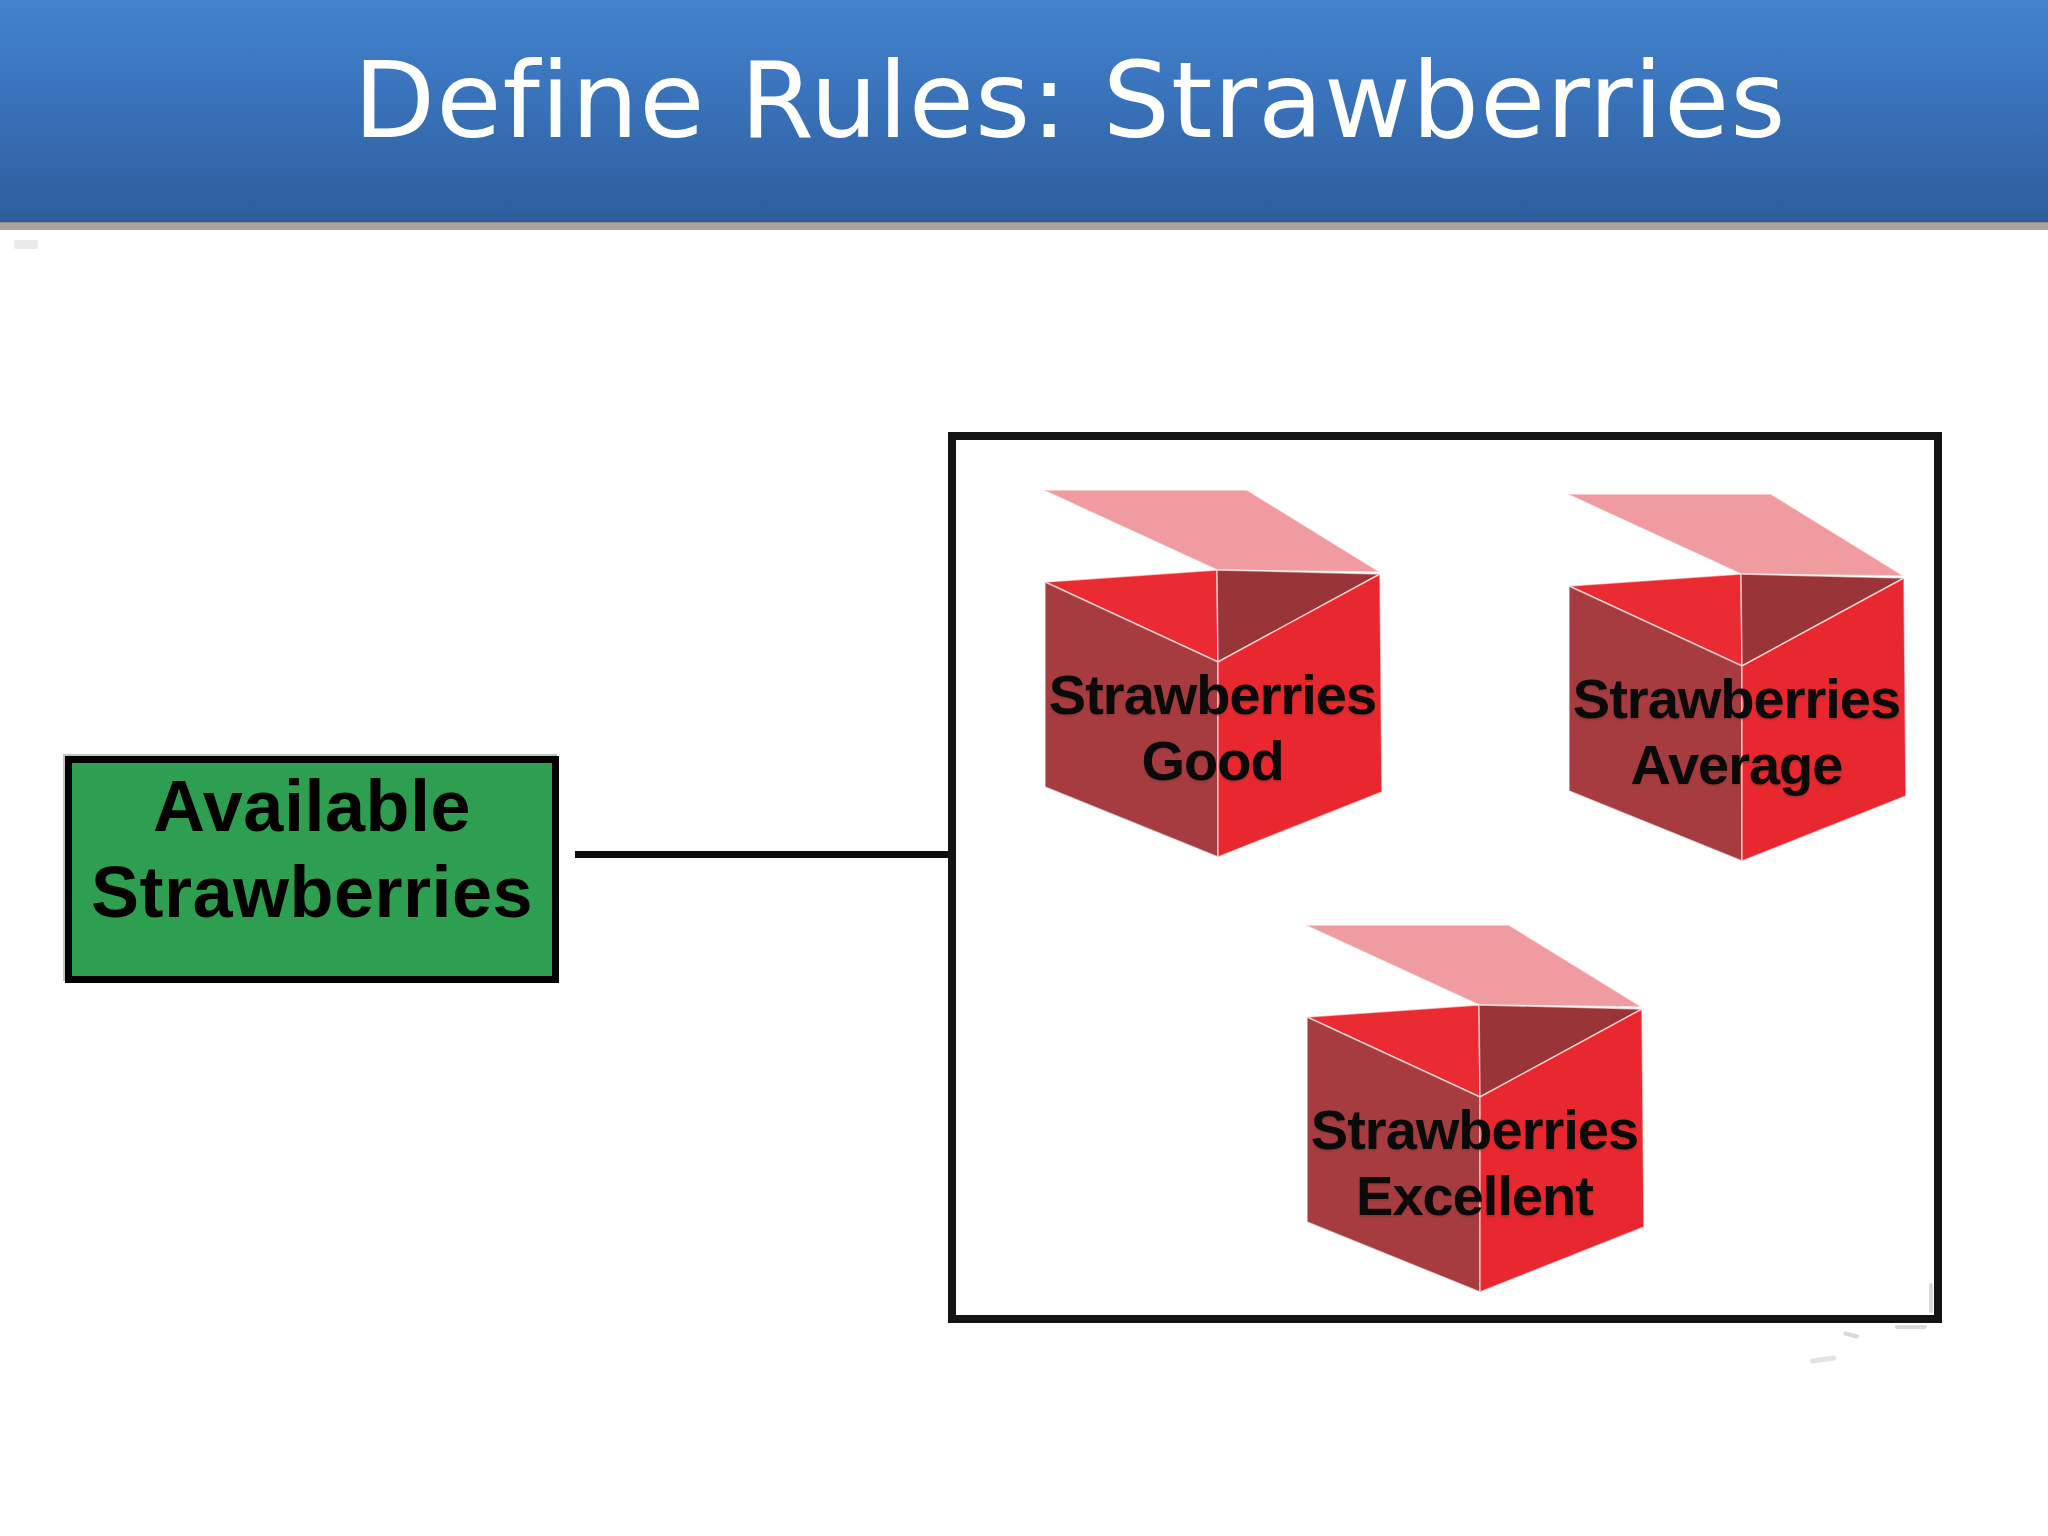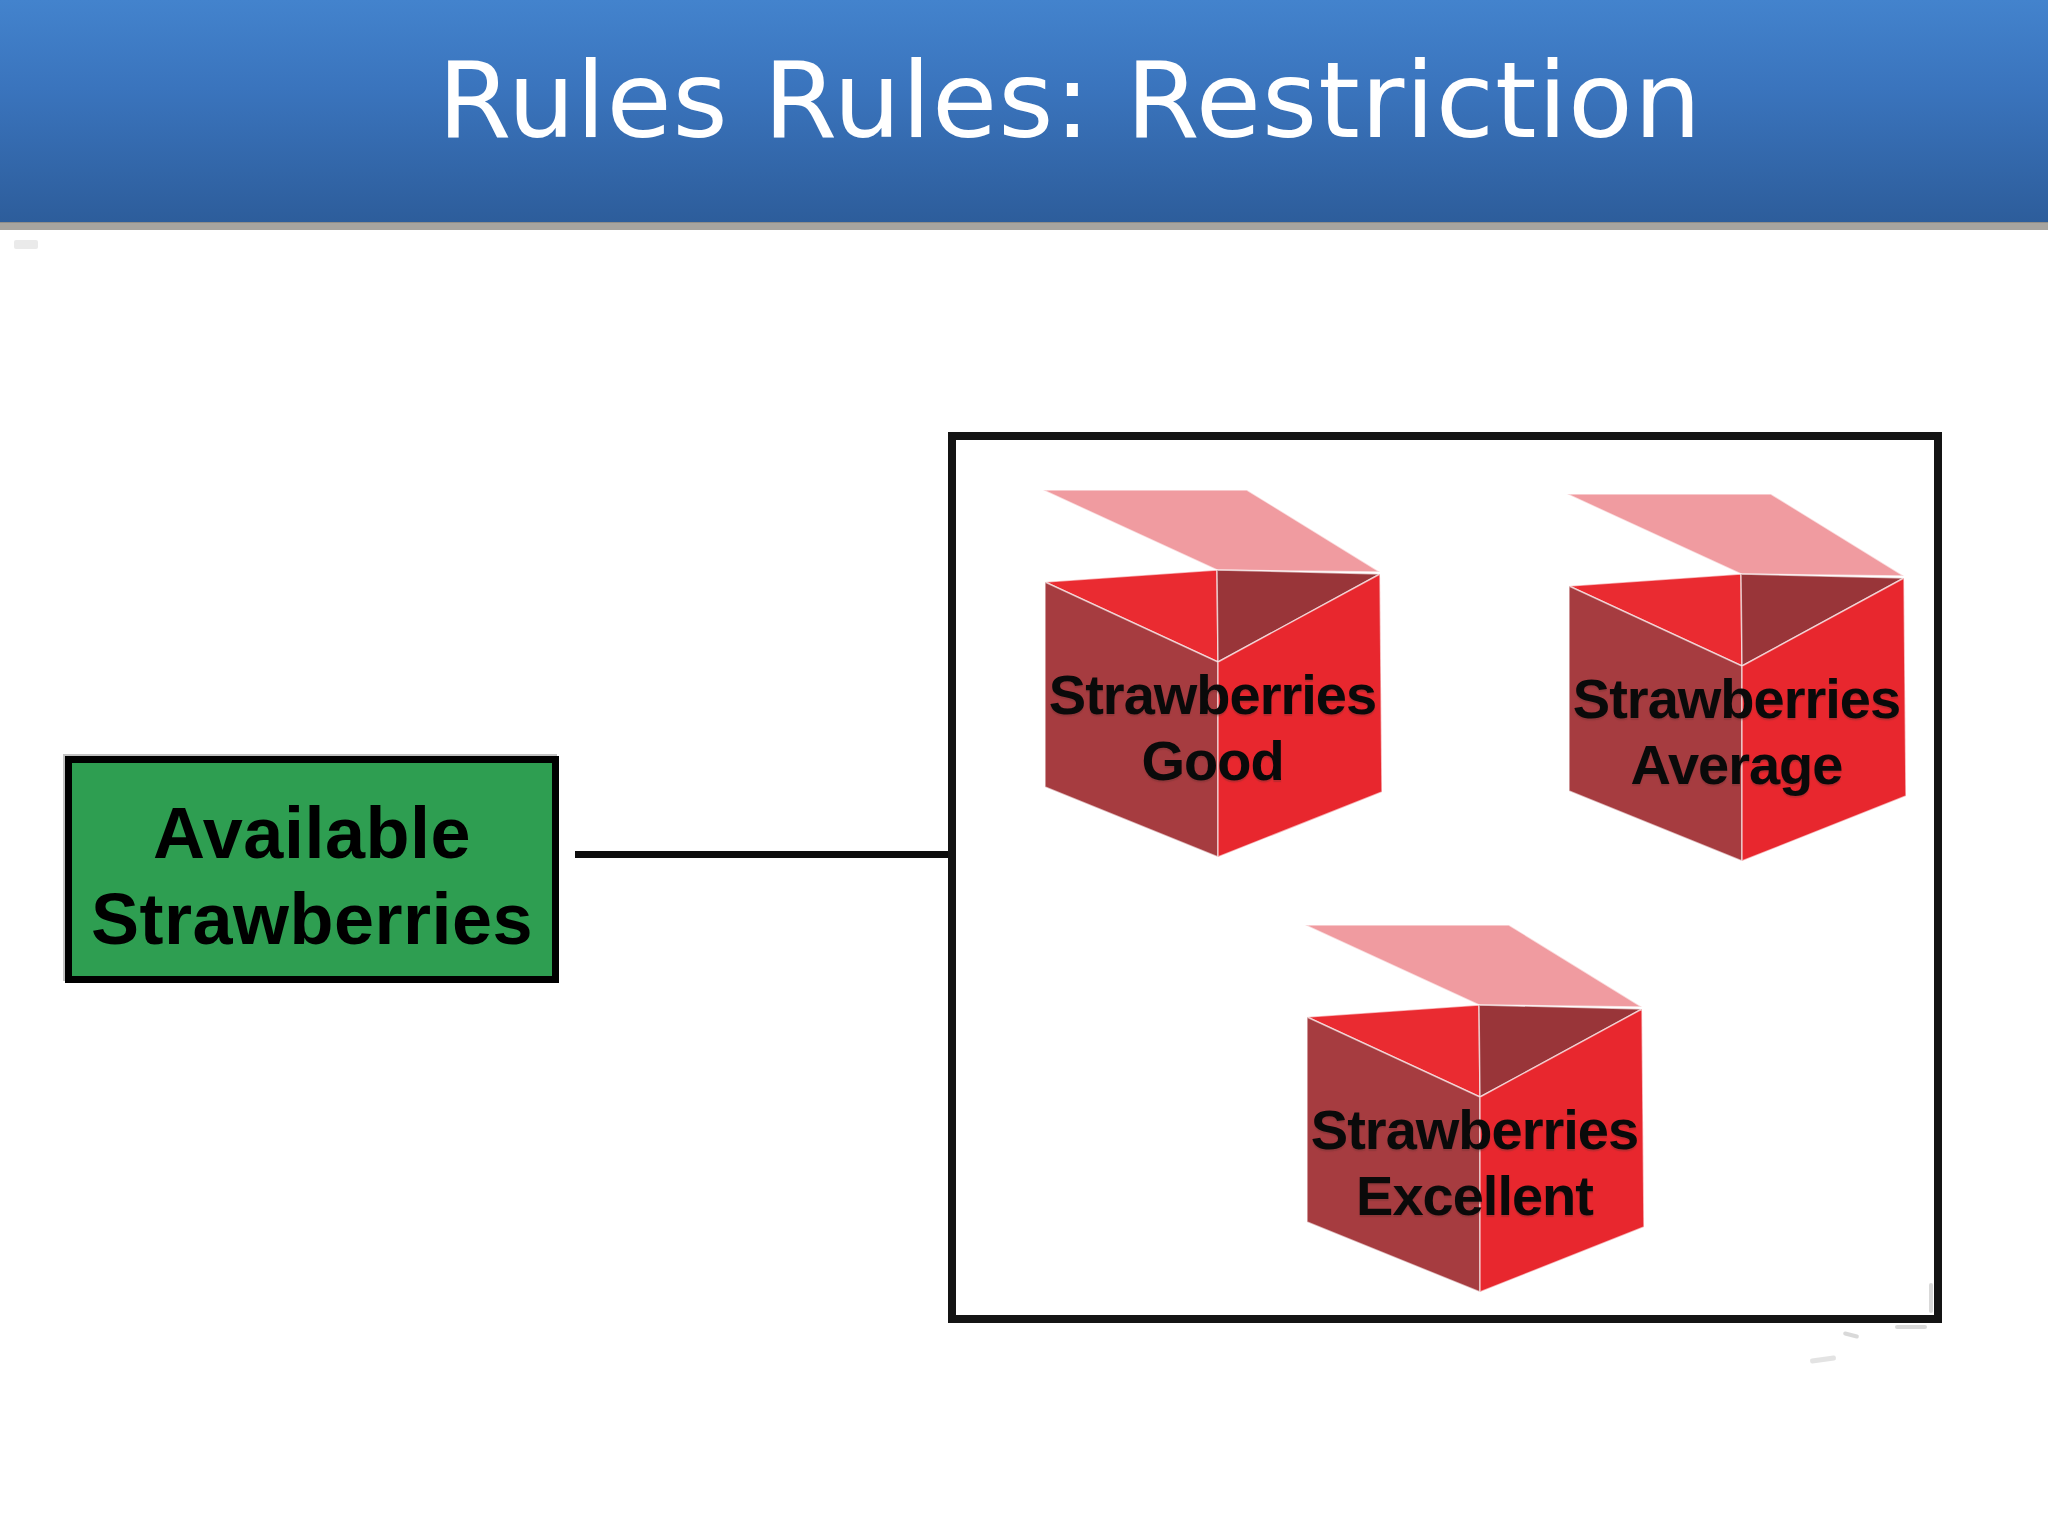--- a/index.html
+++ b/index.html
@@ -33,21 +33,21 @@
     letter-spacing:1px;
     white-space:nowrap;
   }
 
   
   .source-node{
     position:absolute;left:65px;top:756px;width:494px;height:227px;
     box-sizing:border-box;
     background:#2e9e51;
     border:7px solid #000000;
-    display:flex;align-items:flex-end;justify-content:center;
+    display:flex;align-items:flex-start;justify-content:center;
     box-shadow:-2px -2px 0 rgba(120,120,120,.45);
   }
   .source-label{
     white-space:pre-line;
     text-align:center;
     font-weight:700;
     font-size:72px;
     line-height:86px;
     color:#000000;
     letter-spacing:.5px;
@@ -93,21 +93,21 @@
   .smudge-3{left:1843px;top:1333px;width:16px;height:4px;transform:rotate(14deg);}
   .smudge-4{left:1810px;top:1357px;width:26px;height:5px;transform:rotate(-8deg);opacity:.4;}
   .smudge-5{left:14px;top:240px;width:24px;height:9px;opacity:.3;}
 </style>
 </head>
 <body>
 
 <div class="slide">
 
   <div class="banner">
-    <h1 class="page-title">Rules Rules: Restriction</h1>
+    <h1 class="page-title">Define Rules: Strawberries</h1>
   </div>
   <div class="banner-divider"></div>
 
   <svg width="0" height="0" style="position:absolute" aria-hidden="true">
     <defs>
       <g id="crate-shape" stroke="#ffffff" stroke-opacity="0.6" stroke-width="1.5" stroke-linejoin="round">
         <polygon points="1,1 205,1 338,83 175,81" fill="#f09ba0"></polygon>
         <polygon points="3,93 175,81 176,173" fill="#ea2b31"></polygon>
         <polygon points="175,81 338,85 176,173" fill="#993539"></polygon>
         <polygon points="3,93 176,173 176,368 3,298" fill="#a63c40"></polygon>

